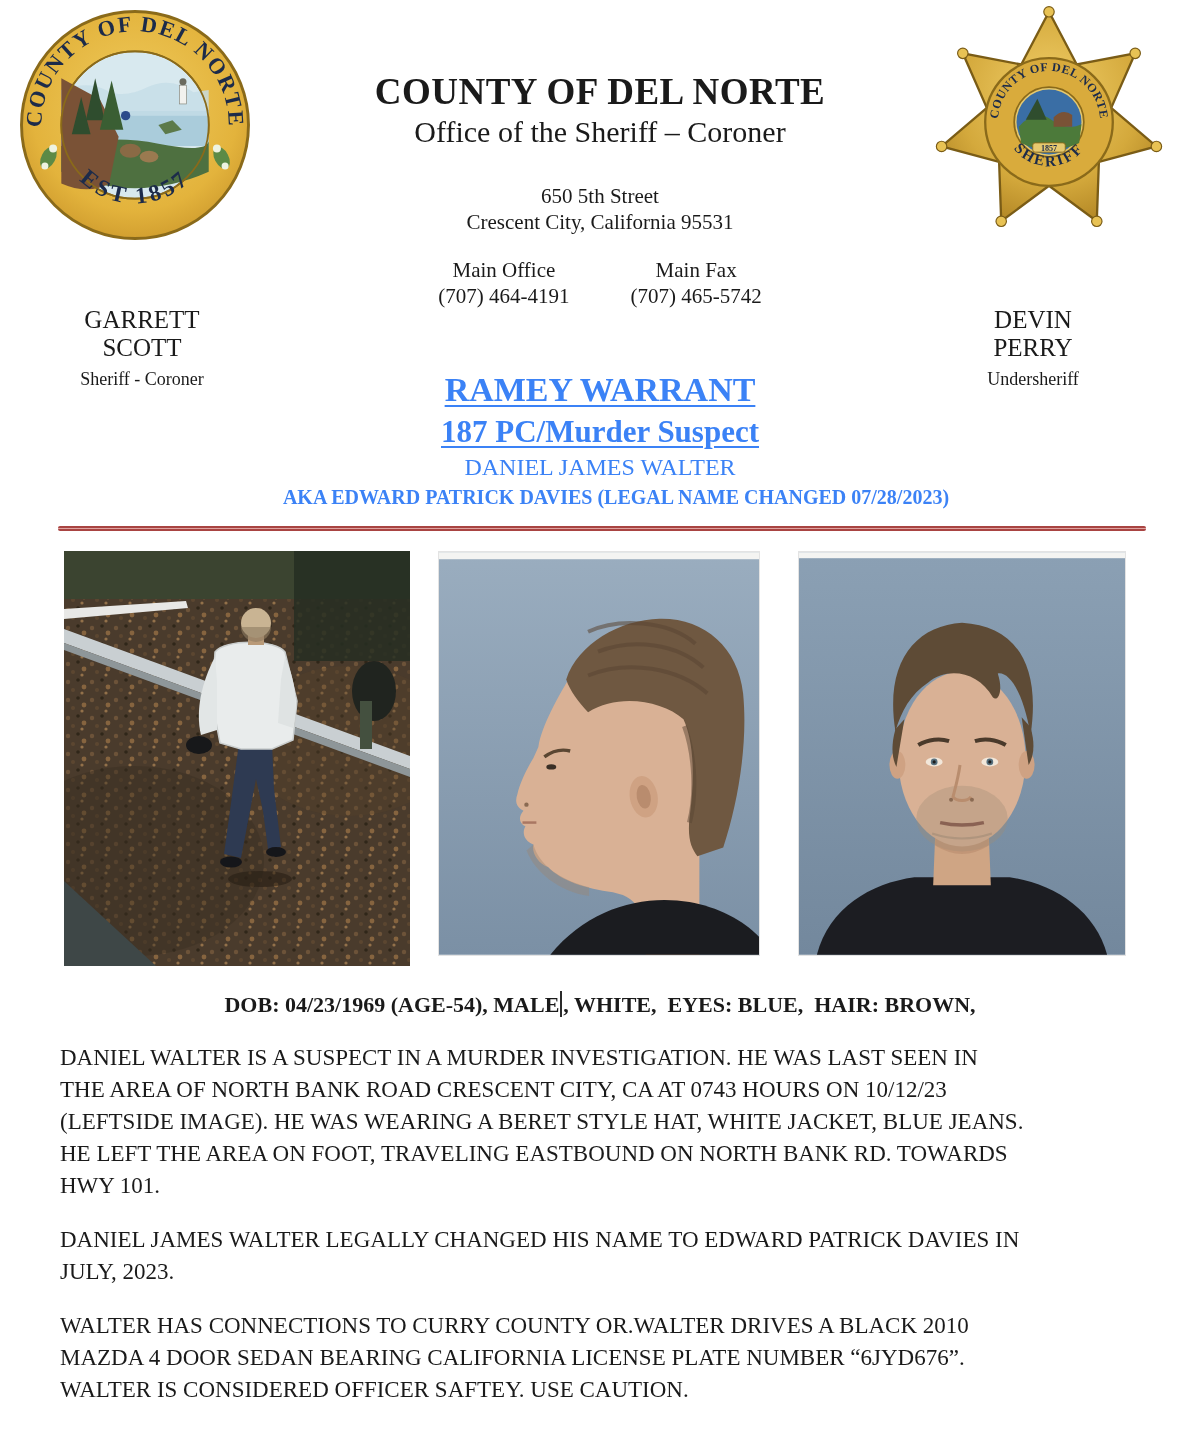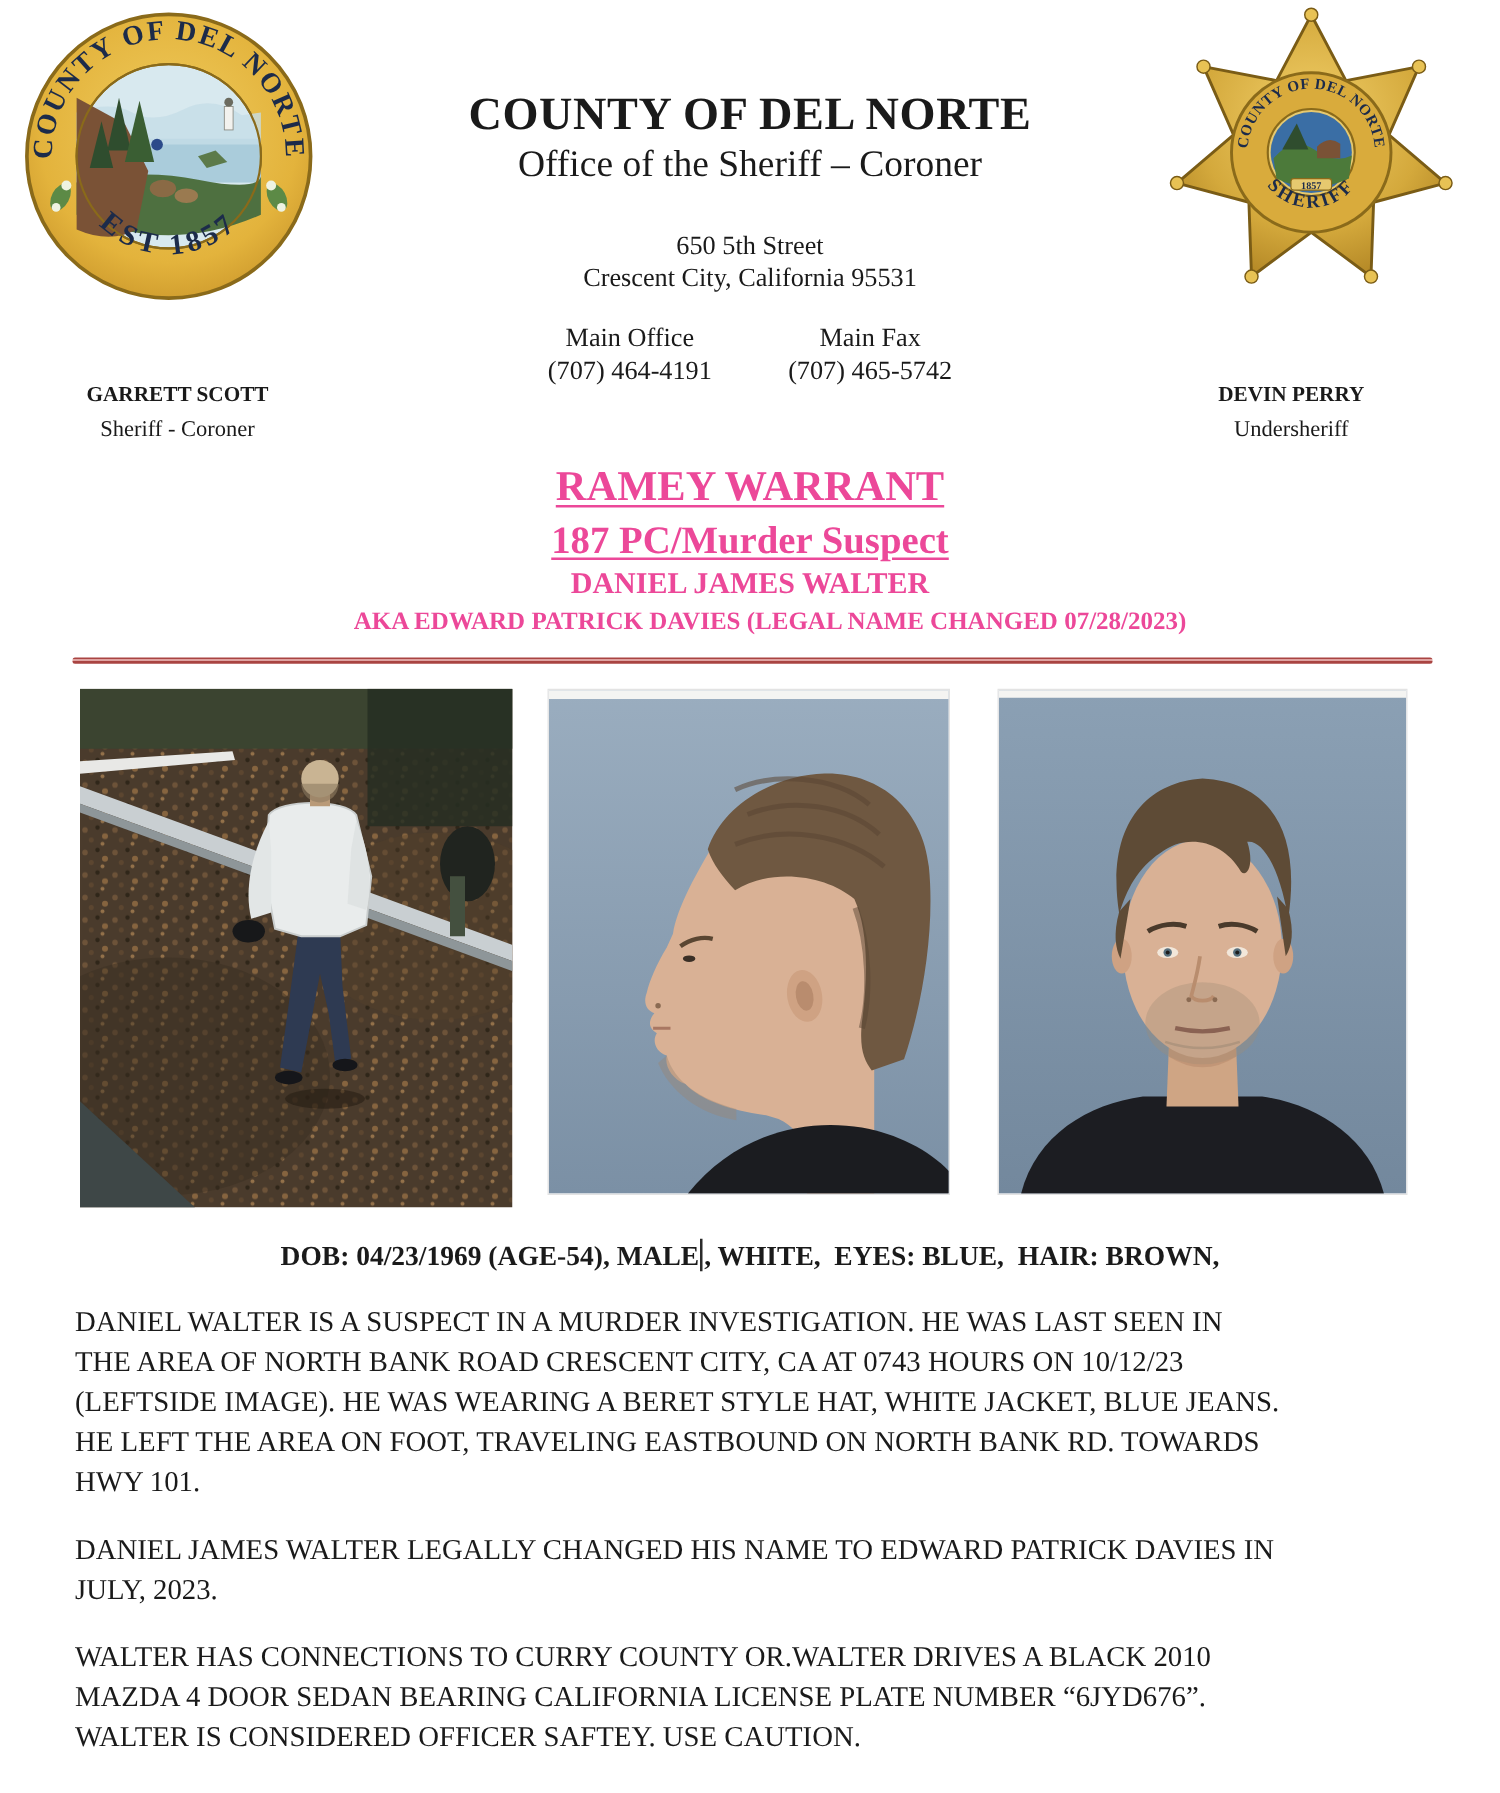--- a/index.html
+++ b/index.html
@@ -10,30 +10,30 @@
   header { position:relative; height:360px; }
   .seal-wrap { position:absolute; left:18px; top:8px; }
   .badge-wrap { position:absolute; left:933px; top:0px; }
   .header-center { width:680px; margin:0 auto; padding-top:70px; text-align:center; }
   .county-title { font-size:37px; font-weight:bold; letter-spacing:0.5px; }
   .office-title { font-size:30px; font-weight:normal; margin-top:2px; }
   .address { margin-top:34px; font-size:21px; line-height:26px; }
   .phones { margin-top:22px; display:flex; justify-content:center; gap:61px; }
   .phone-col { text-align:center; font-size:21px; line-height:26px; }
   .official { position:absolute; text-align:center; }
-  .official .name { font-size:17px; font-weight:bold; margin-bottom:7px; }
+  .official .name { font-size:25px; font-weight:normal; margin-bottom:7px; }
   .official .title { font-size:18px; }
   .official.left { left:52px; top:306px; width:180px; }
   .official.right { left:958px; top:306px; width:150px; }
 
   
-  .warrant { text-align:center; margin-top:8px; color:#ec4899; }
+  .warrant { text-align:center; margin-top:8px; color:#3b82f6; }
   .warrant .big { font-size:34px; font-weight:bold; text-decoration:underline; text-decoration-thickness:2px; text-underline-offset:4px; line-height:44px; }
   .warrant .med { font-size:31px; font-weight:bold; text-decoration:underline; text-decoration-thickness:2px; text-underline-offset:4px; line-height:40px; }
-  .warrant .name-line { font-size:24px; font-weight:bold; line-height:30px; }
+  .warrant .name-line { font-size:24px; font-weight:normal; line-height:30px; }
   .warrant .aka-line { font-size:20px; font-weight:bold; line-height:30px;margin-left:32px; }
 
   .divider { margin:14px 0 0 58px; width:1088px; height:5px;
              background:linear-gradient(to bottom, #a94442 0 1.5px, #dfa3a1 1.5px 3px, #a94442 3px 5px);
              border-radius:2px; }
 
   
   .photos { display:flex; align-items:flex-start; margin:20px 0 0 64px; }
   .photo { display:block; line-height:0; }
   .photo svg { display:block; }

